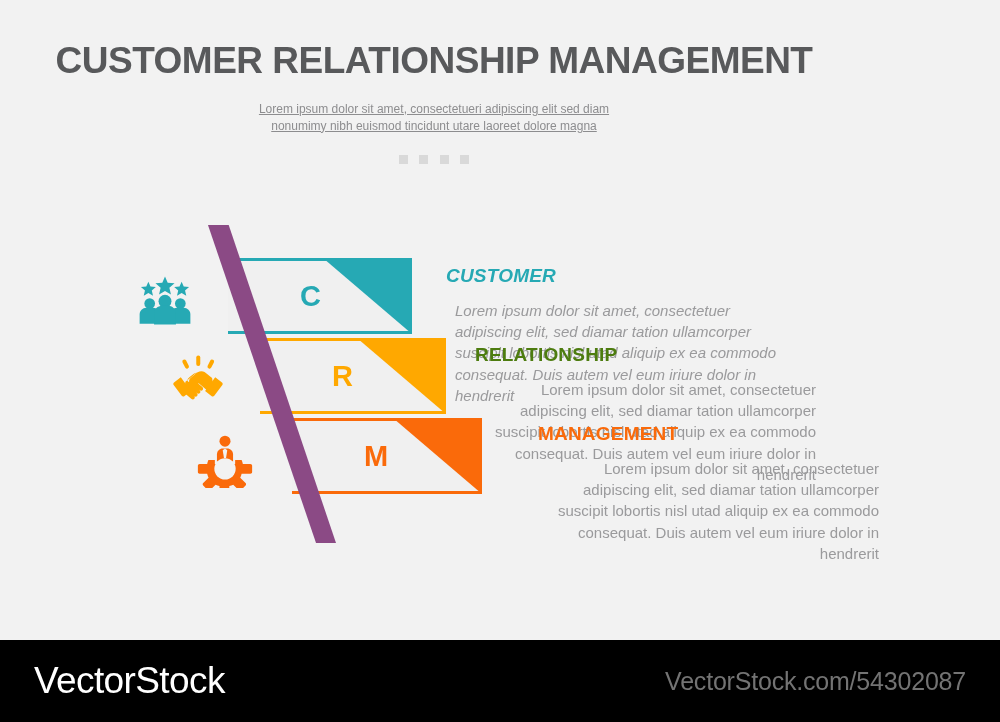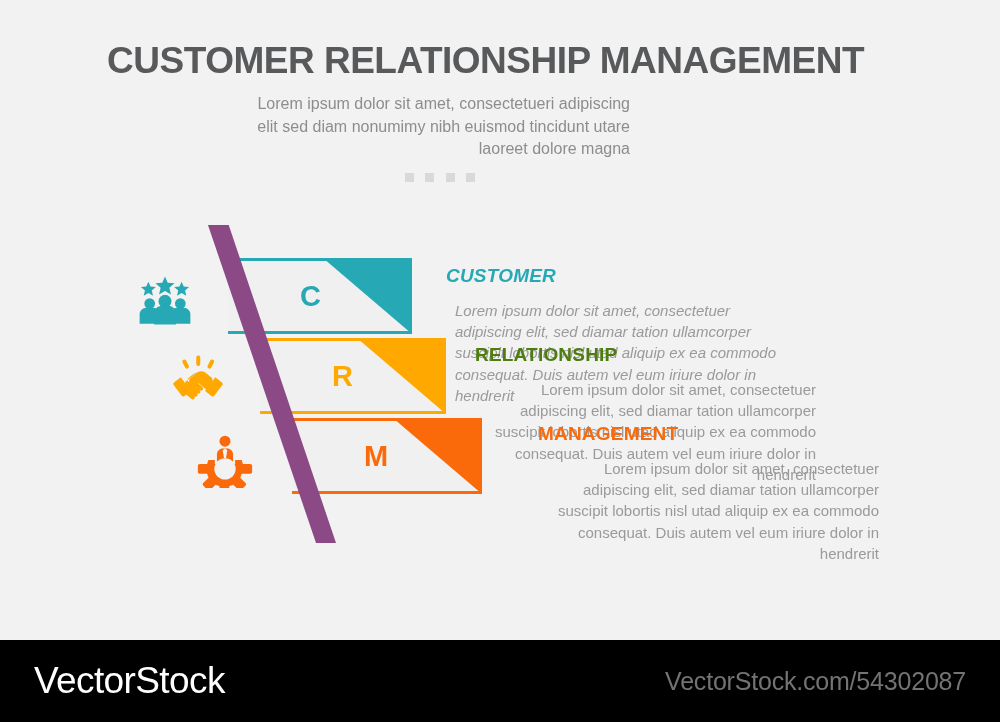--- a/index.html
+++ b/index.html
@@ -19,41 +19,42 @@
     width: 1000px;
     height: 640px;
     background: #f2f2f2;
     overflow: hidden;
   }
 
   
   .header {
     position: absolute;
     top: 0;
-    left: 16px;
+    left: 10px;
     width: 848px;
-    text-align: right;
+    text-align: center;
   }
   .title {
     margin: 0;
     padding-top: 42px;
     font-size: 37px;
     font-weight: bold;
     letter-spacing: -0.5px;
     color: #58595b;
     line-height: 1.05;
     white-space: nowrap;
   }
   .subtitle {
-    margin: 0 auto;
+    margin: 8px auto;
     padding-top: 12px;
     width: 380px;
-    font-size: 16px;
+    font-size: 12px;
     line-height: 1.42;
     color: #8d8d8f;
+    text-decoration: underline;
   }
   .dots {
     margin: 0 auto;
     padding-top: 12px;
     width: 70px;
     display: flex;
     justify-content: space-between;
   }
   .dot {
     width: 9px;

